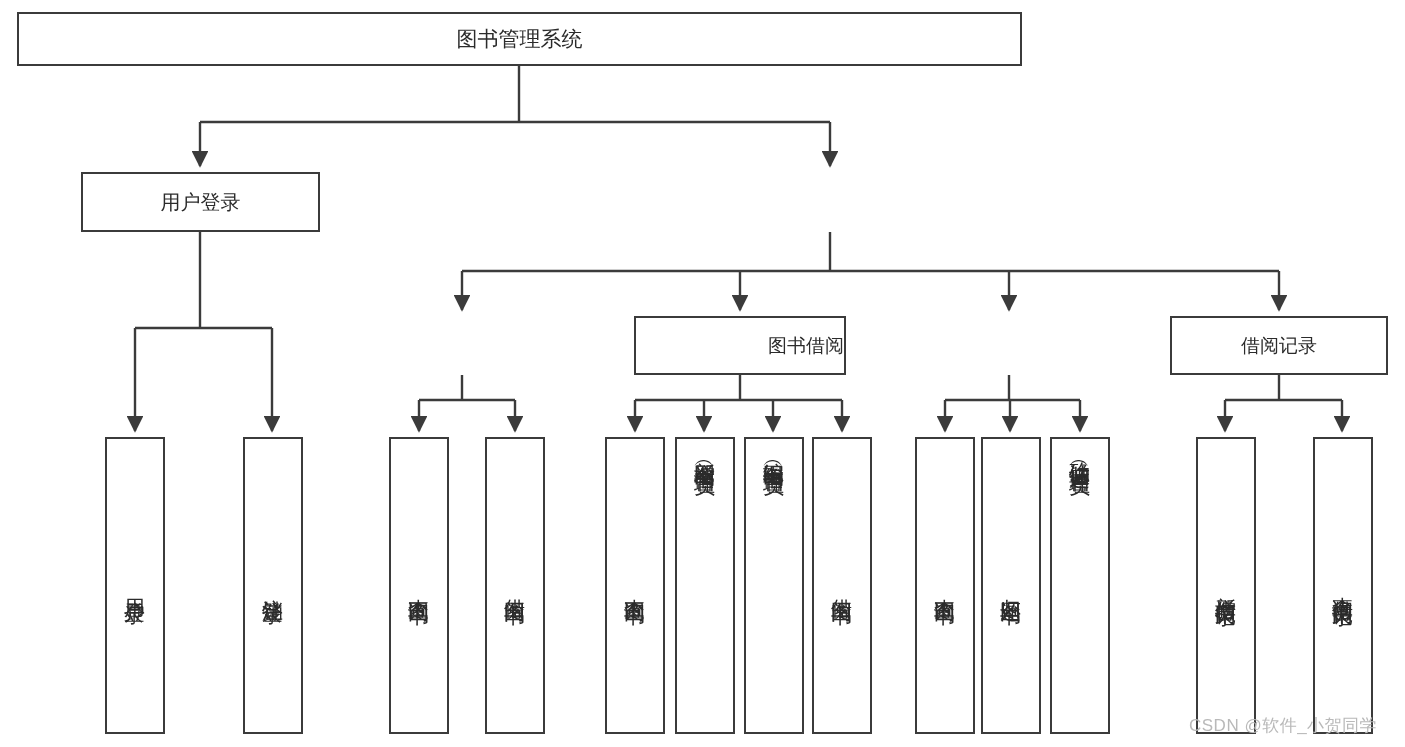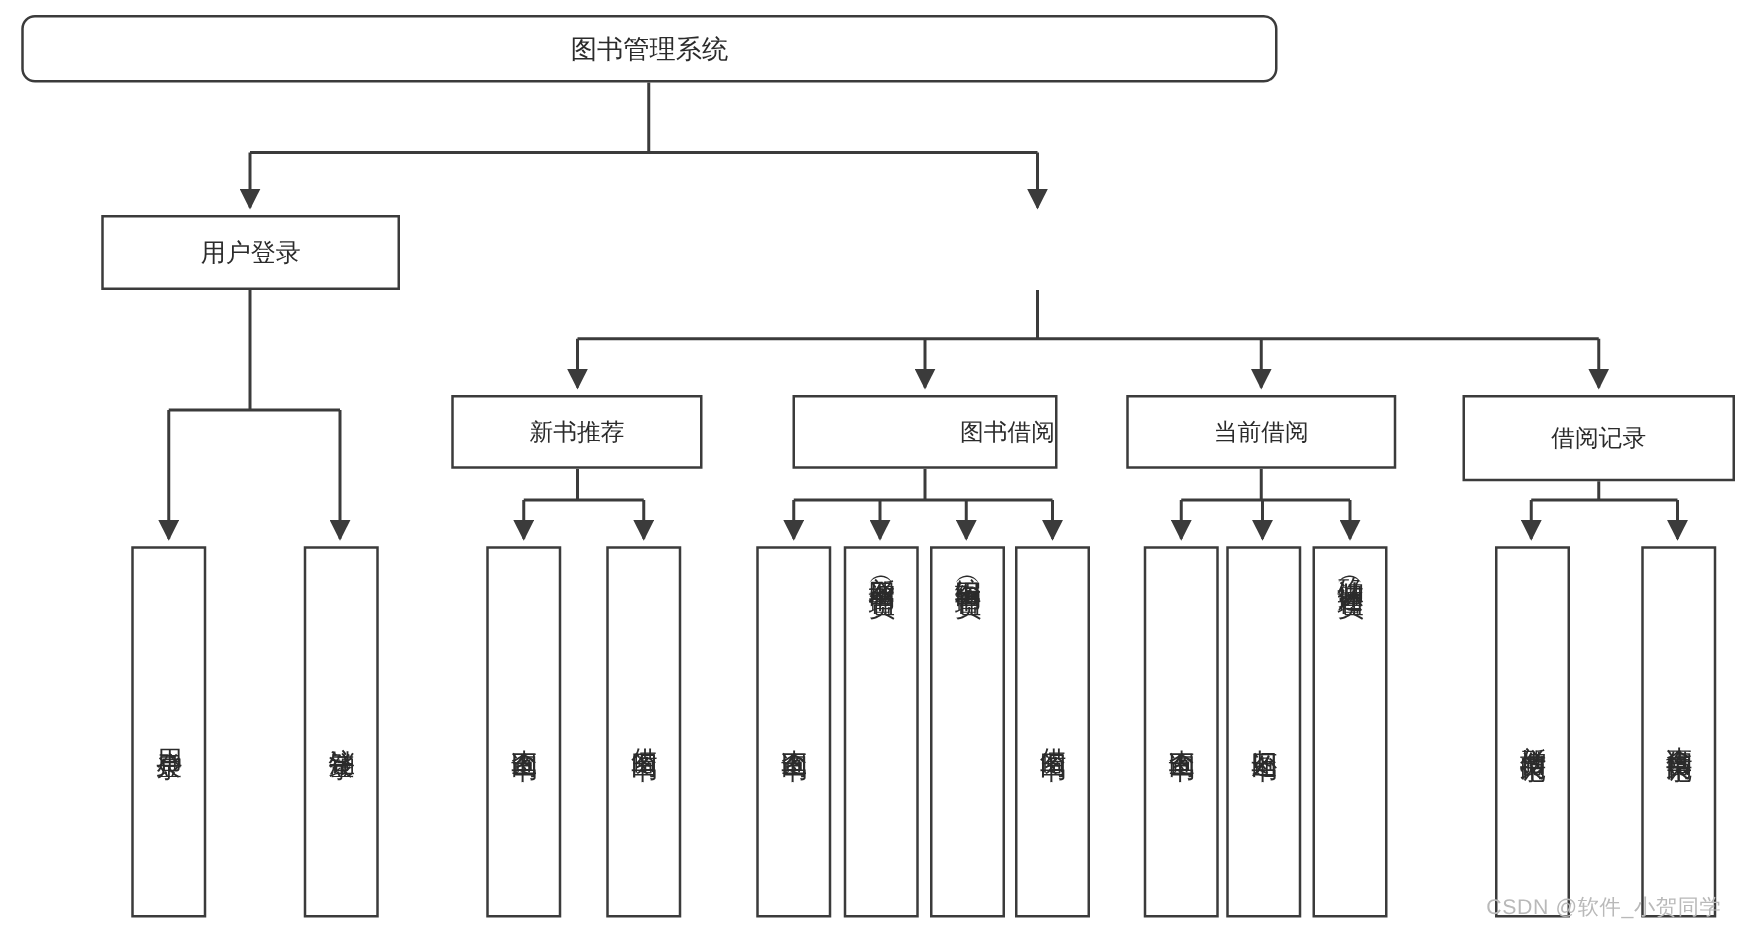--- a/index.html
+++ b/index.html
@@ -121,38 +121,32 @@
       <path d="M 1010 400 L 1010 431" marker-end="url(#arrow)"></path>
       <path d="M 1080 400 L 1080 431" marker-end="url(#arrow)"></path>
 
       <path d="M 1279 375 L 1279 400"></path>
       <path d="M 1225 400 L 1342 400"></path>
       <path d="M 1225 400 L 1225 431" marker-end="url(#arrow)"></path>
       <path d="M 1342 400 L 1342 431" marker-end="url(#arrow)"></path>
     </g>
   </svg>
 
-  <div class="node root" style="left:17px; top:12px; width:1005px; height:54px;border-radius:11px;">
+  <div class="node root" style="left:17px; top:12px; width:1005px; height:54px;">
     <span>图书管理系统</span>
   </div>
 
   <div class="node level2" style="left:81px; top:172px; width:239px; height:60px;">
     <span>用户登录</span>
   </div>
 
-  <div class="node level3" style="left:361px; top:316px; width:201px; height:59px;">
-    <span>新书推荐</span>
-  </div>
   <div class="node level3" style="left:634px; top:316px; width:212px; height:59px;justify-content:flex-end;">
     <span>图书借阅</span>
   </div>
-  <div class="node level3" style="left:901px; top:316px; width:216px; height:59px;">
-    <span>当前借阅</span>
-  </div>
-  <div class="node level3" style="left:1170px; top:316px; width:218px; height:69px;">
+  <div class="node level3" style="left:1170px; top:316px; width:218px; height:59px;">
     <span>借阅记录</span>
   </div>
 
   <div class="node leaf centered" style="left:105px; top:437px; width:60px; height:297px;">
     <span class="vtext">用户登录</span>
   </div>
   <div class="node leaf centered" style="left:243px; top:437px; width:60px; height:297px;">
     <span class="vtext">注销登录</span>
   </div>
 

